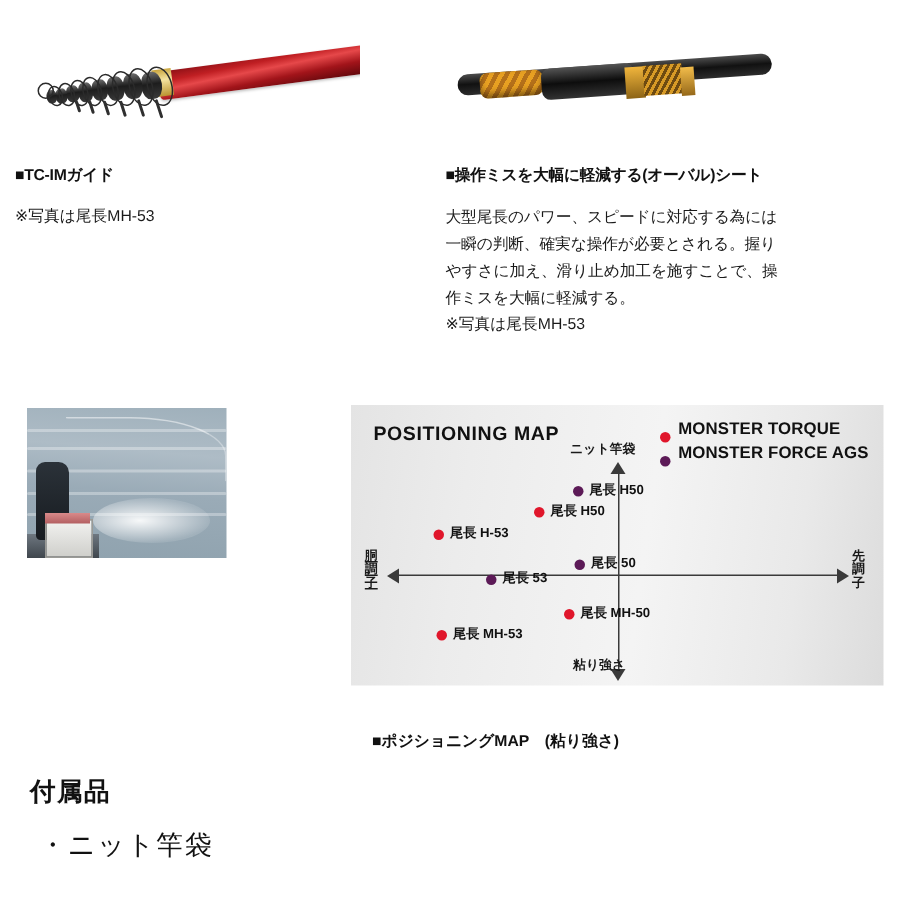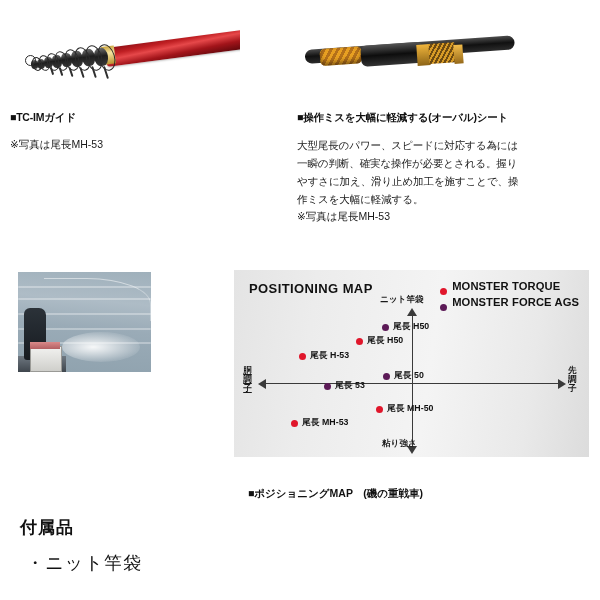--- a/index.html
+++ b/index.html
@@ -317,21 +317,21 @@
     <div class="axis-label" id="axis-label-right">先調子</div>
 
     <div class="pt" style="left:148px;top:51px;">
       <span class="dot" style="background:#5c1a57;"></span>
       <span class="lbl">尾長 H50</span>
     </div>
     <div class="pt" style="left:122px;top:65px;">
       <span class="dot" style="background:#e0162b;"></span>
       <span class="lbl">尾長 H50</span>
     </div>
-    <div class="pt" style="left:65px;top:80px;">
+    <div class="pt" style="left:55px;top:80px;">
       <span class="dot" style="background:#e0162b;"></span>
       <span class="lbl">尾長 H-53</span>
     </div>
     <div class="pt" style="left:90px;top:110px;">
       <span class="dot" style="background:#5c1a57;"></span>
       <span class="lbl">尾長 53</span>
     </div>
     <div class="pt" style="left:149px;top:100px;">
       <span class="dot" style="background:#5c1a57;"></span>
       <span class="lbl">尾長 50</span>
@@ -339,18 +339,18 @@
     <div class="pt" style="left:142px;top:133px;">
       <span class="dot" style="background:#e0162b;"></span>
       <span class="lbl">尾長 MH-50</span>
     </div>
     <div class="pt" style="left:57px;top:147px;">
       <span class="dot" style="background:#e0162b;"></span>
       <span class="lbl">尾長 MH-53</span>
     </div>
   </div>
 
-  <div id="map-caption">■ポジショニングMAP　(磯の重戦車)</div>
+  <div id="map-caption">■ポジショニングMAP　(粘り強さ)</div>
 
   <div id="accessories-title">付属品</div>
   <div id="accessories-item">・ニット竿袋</div>
 
 </div>
 
 </body></html>

